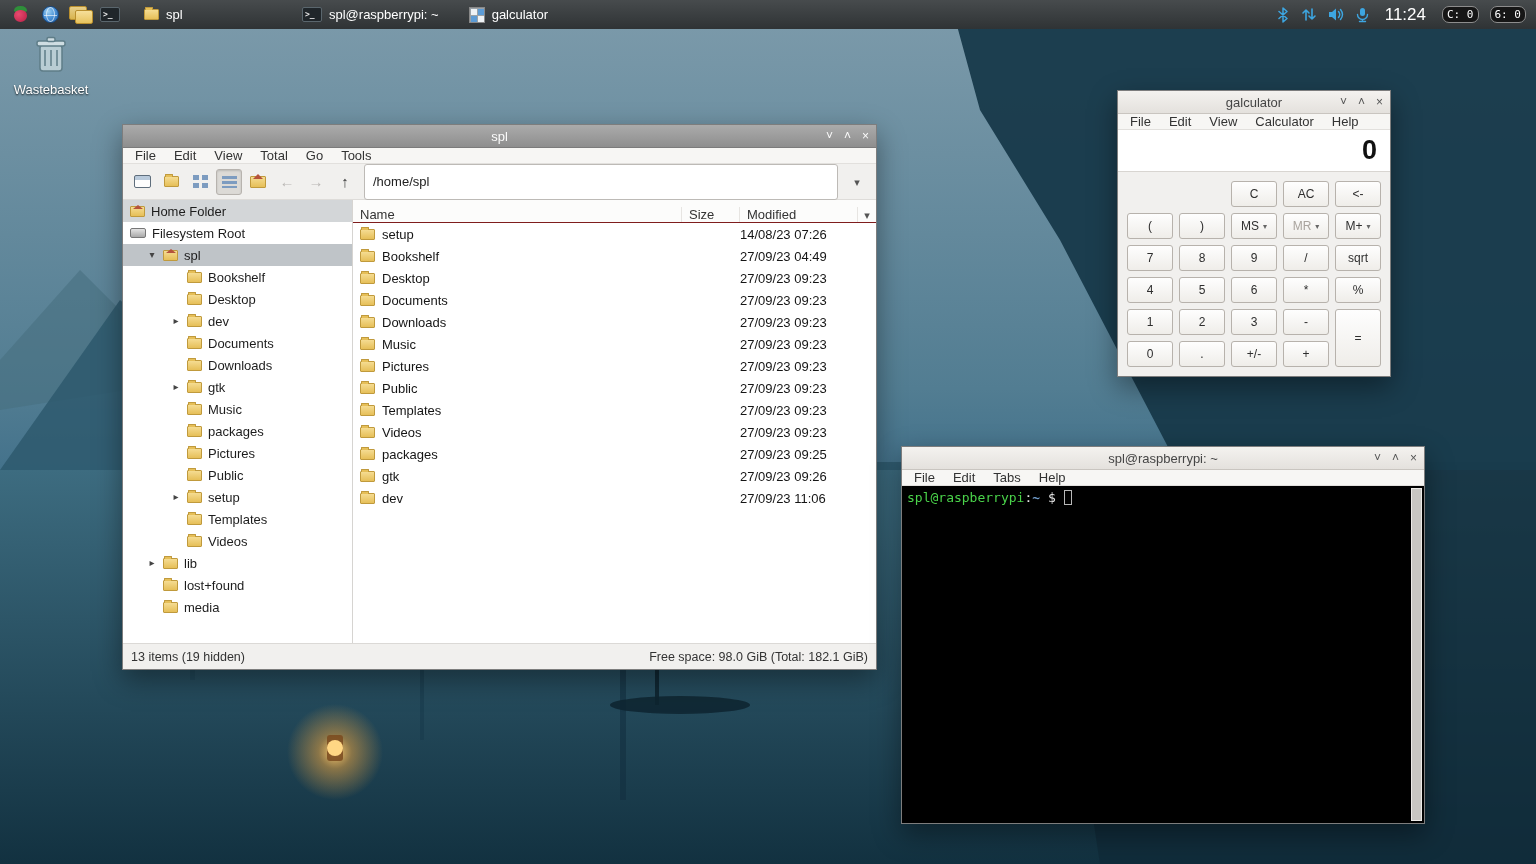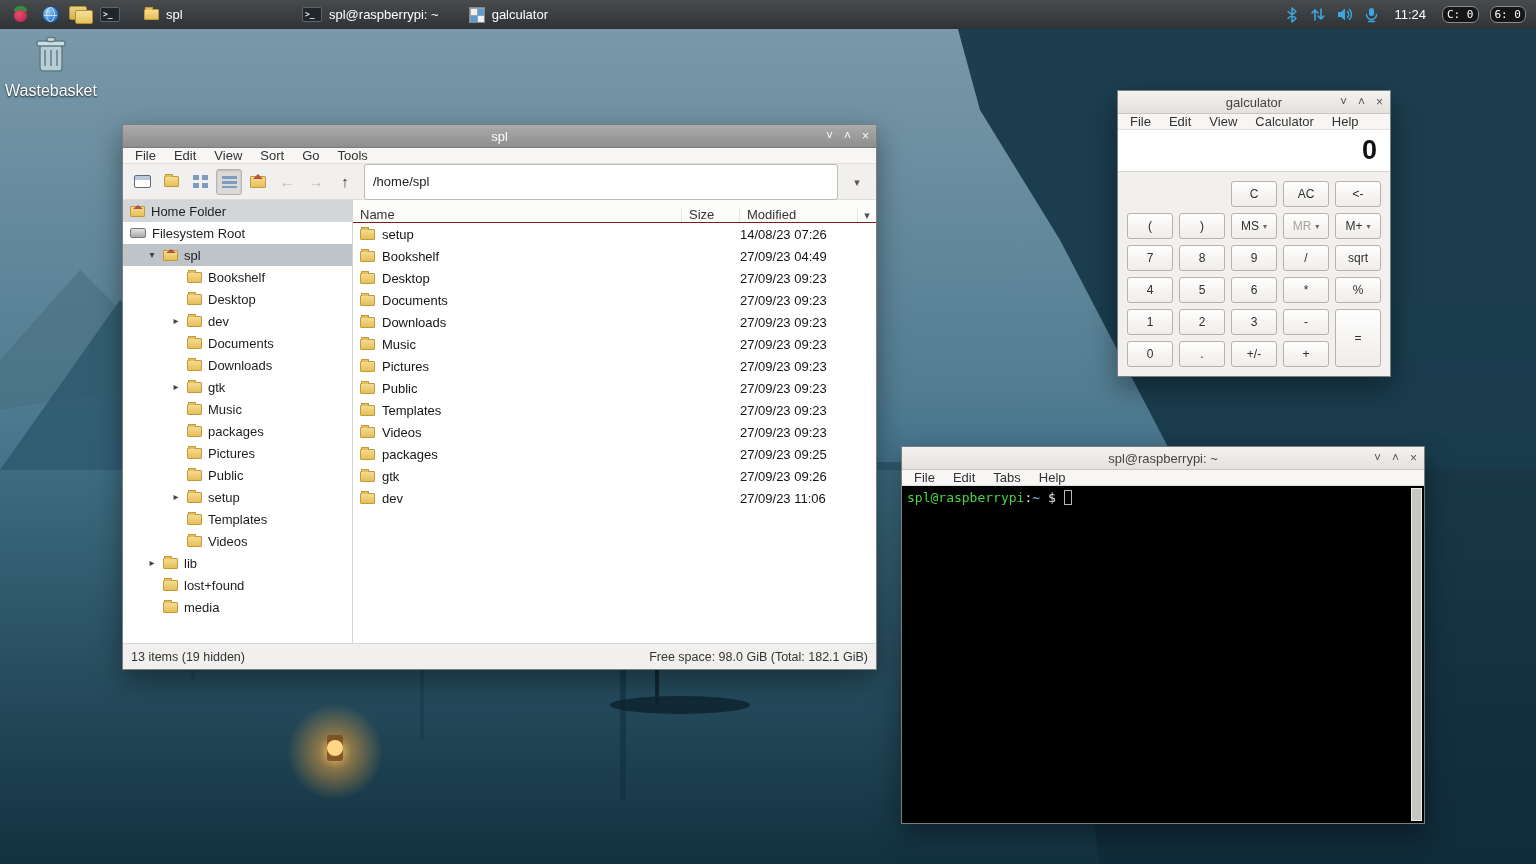--- a/index.html
+++ b/index.html
@@ -40,28 +40,28 @@
   .folder-sm{width:15px;height:11px;flex:none;position:relative;display:inline-block;
       background:linear-gradient(#f5dc92,#e6bf58);border:1px solid #c09a3c;border-radius:1px}
   .folder-sm::before{content:"";position:absolute;top:-3px;left:0;width:6px;height:2px;background:#e6bf58;
       border:1px solid #c09a3c;border-bottom:0;border-radius:1px 1px 0 0}
   .tb-win{display:flex;align-items:center;gap:7px;height:25px;padding:0 10px;margin-left:8px;min-width:148px;
       border:0;background:transparent;color:#fff;font-size:13px;font-family:inherit;text-align:left}
   .tb-win .lbl{white-space:nowrap;overflow:hidden;text-overflow:ellipsis}
   .tb-spacer{flex:1}
   .tray{display:flex;align-items:center;gap:11px;padding-right:4px}
   .tray-ico{display:flex;align-items:center;justify-content:center}
-  .clock{font-size:13px;color:#fff;margin:12px 5px}
+  .clock{font-size:17px;color:#fff;margin:12px 5px}
   .badge{background:#161616;border:1px solid #8d8d8d;color:#fff;font:11px "DejaVu Sans Mono",monospace;
       padding:1px 4px;border-radius:7px;white-space:pre}
 
   
   .desk-icon{position:absolute;left:12px;top:36px;width:78px;display:flex;flex-direction:column;
       align-items:center;gap:4px;z-index:5}
-  .desk-label{font-size:16px;color:#fff;text-shadow:0 1px 2px rgba(0,0,0,.85)}
+  .desk-label{font-size:13px;color:#fff;text-shadow:0 1px 2px rgba(0,0,0,.85)}
 
   
   .window{position:absolute;background:#f1f0ee;border:1px solid #7d7d7d;box-shadow:0 10px 26px rgba(0,0,0,.4);
       display:flex;flex-direction:column}
   .fm{left:122px;top:124px;width:755px;height:546px;z-index:20}
   .calc{left:1117px;top:90px;width:274px;z-index:15}
   .term{left:901px;top:446px;width:524px;height:378px;z-index:25}
   .titlebar{height:23px;flex:none;display:flex;align-items:center;justify-content:center;position:relative;font-size:13px}
   .titlebar.dark{background:linear-gradient(#ababab,#8e8e8e);color:#fbfbfb;border-bottom:1px solid #7b7b7b}
   .titlebar.light{background:linear-gradient(#f4f2ef,#e4e1dd);color:#454545;border-bottom:1px solid #c9c5c0}
@@ -268,21 +268,21 @@
     <span class="controls">
       <button class="wc">˅</button>
       <button class="wc">˄</button>
       <button class="wc">×</button>
     </span>
   </div>
   <div class="menubar">
     <span class="menu-item">File</span>
     <span class="menu-item">Edit</span>
     <span class="menu-item">View</span>
-    <span class="menu-item">Sort</span>
+    <span class="menu-item">Total</span>
     <span class="menu-item">Go</span>
     <span class="menu-item">Tools</span>
   </div>
   <div class="toolbar">
     <button class="tool">
         <span class="ico-tab"></span>
       </button>
     <button class="tool">
         <span class="folder-sm"></span>
       </button>

